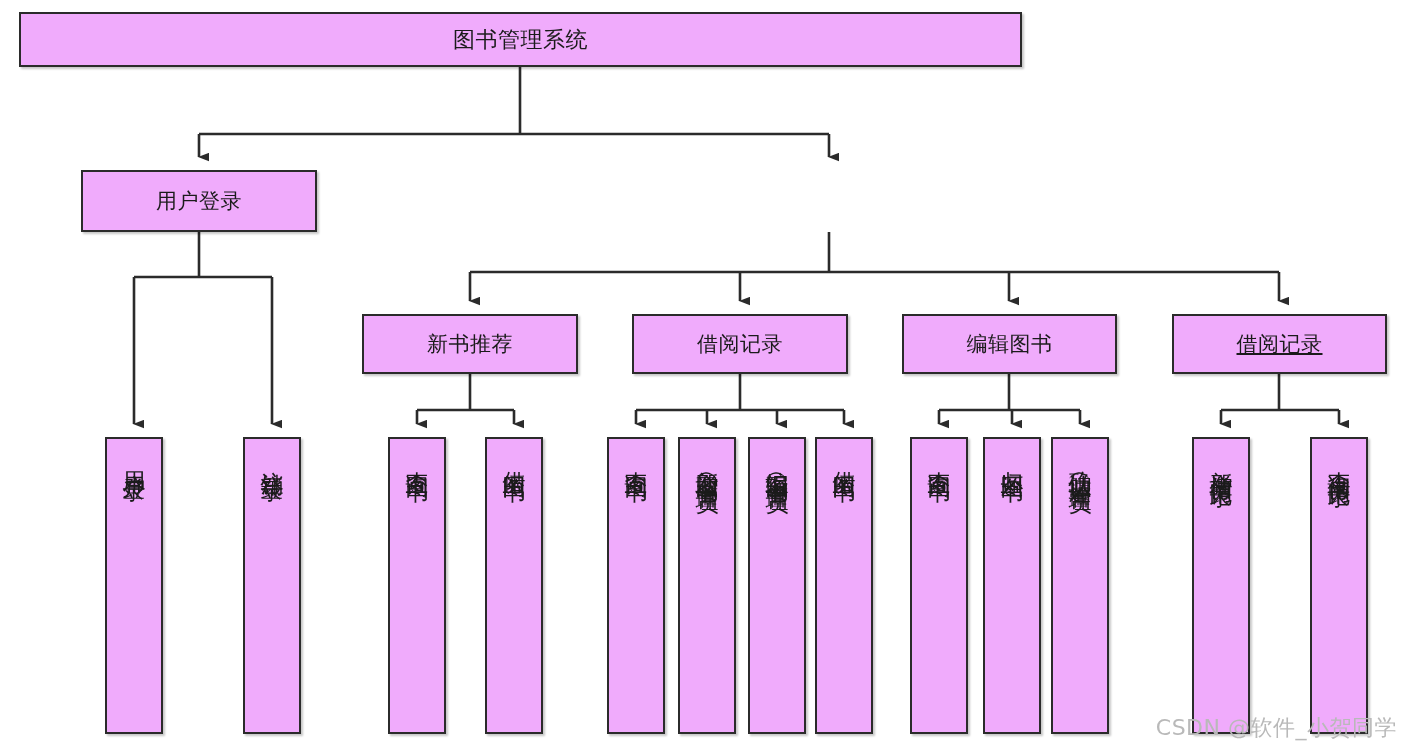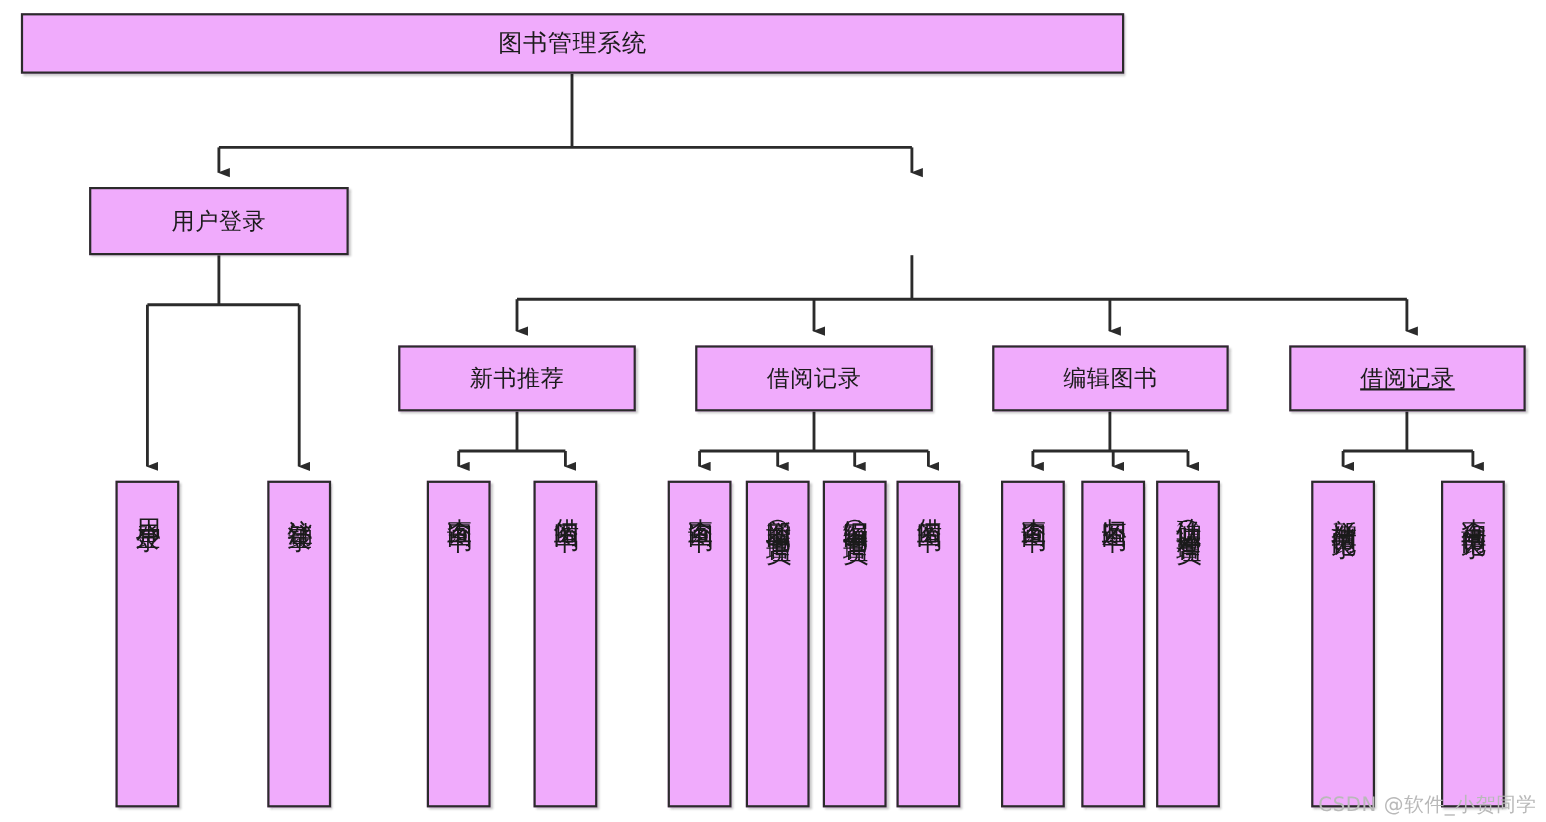--- a/index.html
+++ b/index.html
@@ -63,21 +63,21 @@
     text-orientation: upright;
     font-size: 23px;
     line-height: 1.08;
     letter-spacing: 3px;
     white-space: normal;
   }
   .watermark {
     position: absolute;
     right: 8px;
     bottom: 4px;
-    font-size: 18px;
+    font-size: 22px;
     color: #b9b9b9;
     letter-spacing: 0.5px;
     white-space: nowrap;
     user-select: none;
   }
 </style>
 </head>
 <body>
 
 <div id="diagram-root">

